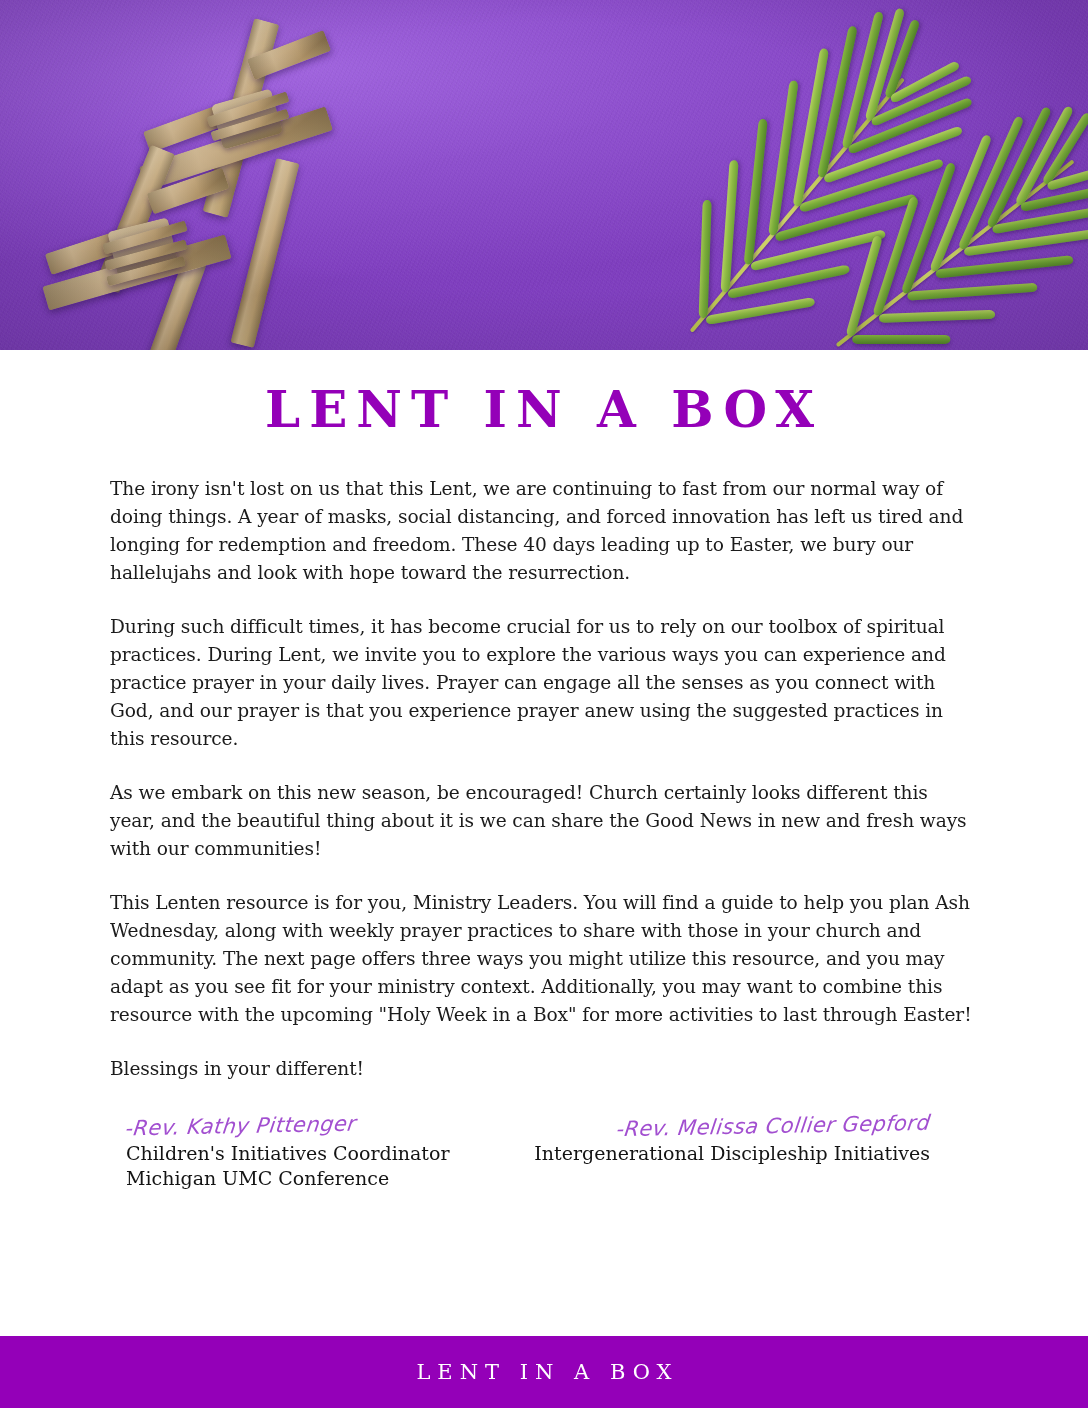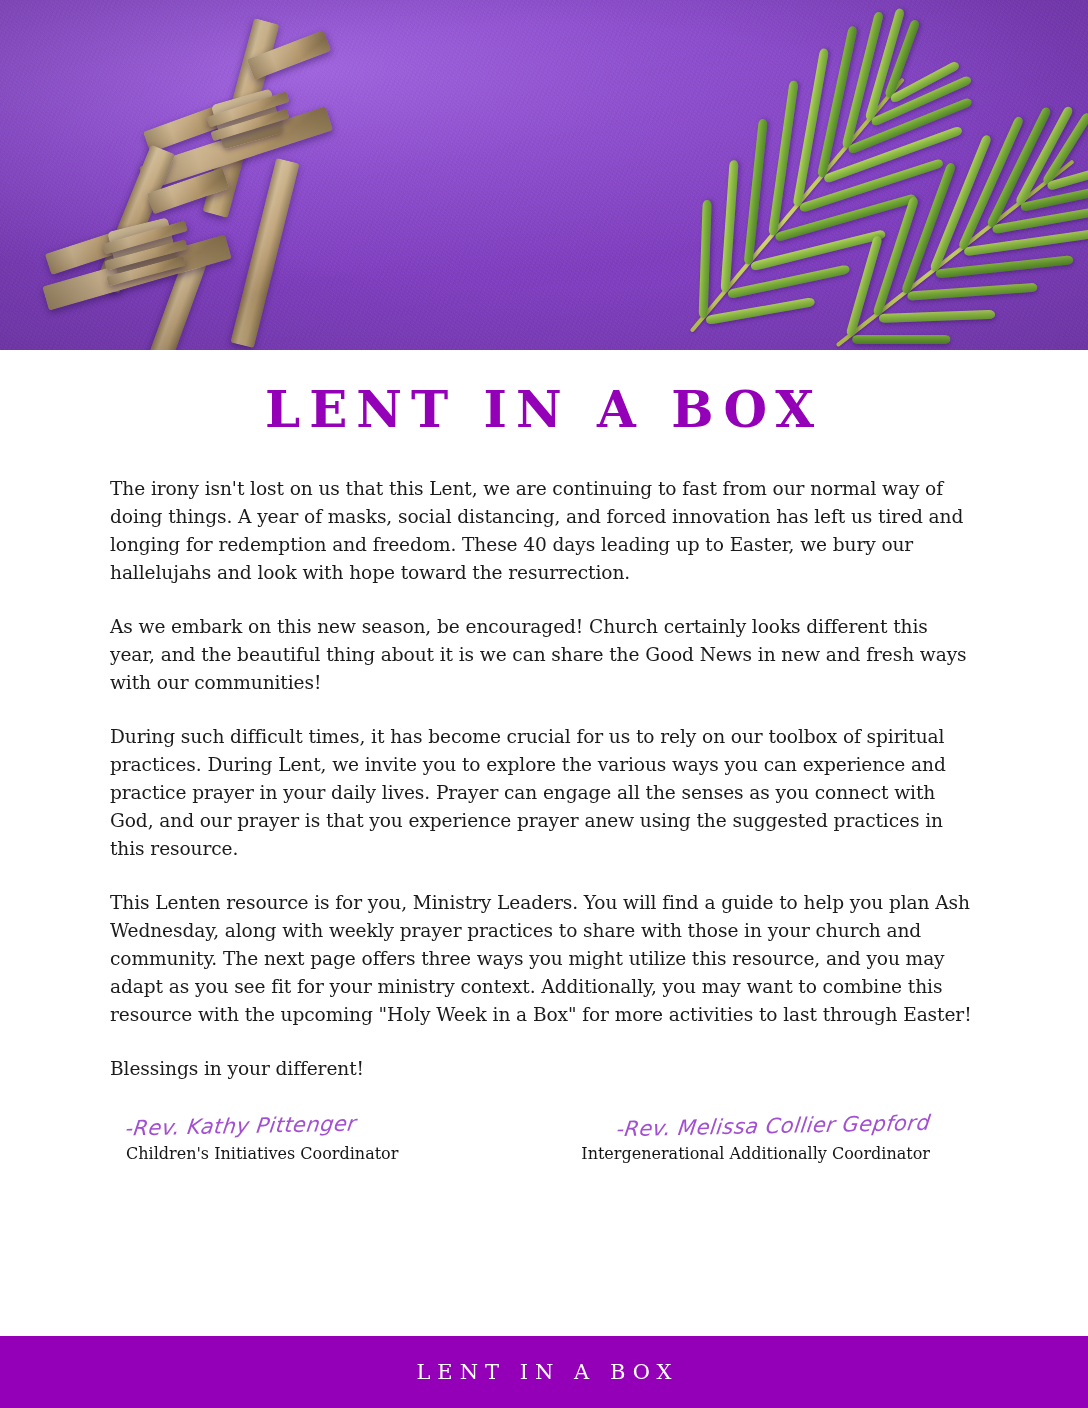--- a/index.html
+++ b/index.html
@@ -149,21 +149,21 @@
     color: #a24fd0;
     letter-spacing: .4px;
     transform: skewX(-9deg) rotate(-1.2deg);
     display: inline-block;
     white-space: nowrap;
     line-height: 1.1;
     margin-bottom: 3px;
   }
   .sig-role, .sig-org {
     font-family: "DejaVu Serif", "Liberation Serif", serif;
-    font-size: 16px;
+    font-size: 19px;
     line-height: 25px;
     color: #141414;
     white-space: nowrap;
   }
 
   
   .footer {
     position: absolute;
     left: 0;
     bottom: 0;
@@ -259,33 +259,34 @@
 
   <div class="hero-vig"></div>
 </div>
 
 <div class="sheet">
 
   <h1 class="title">LENT IN A BOX</h1>
 
   <div class="letter">
     <p class="para">The irony isn't lost on us that this Lent, we are continuing to fast from our normal way of doing things. A year of masks, social distancing, and forced innovation has left us tired and longing for redemption and freedom. These 40 days leading up to Easter, we bury our hallelujahs and look with hope toward the resurrection.</p>
+    <p class="para">During such difficult times, it has become crucial for us to rely on our toolbox of spiritual practices. During Lent, we invite you to explore the various ways you can experience and practice prayer in your daily lives. Prayer can engage all the senses as you connect with God, and our prayer is that you experience prayer anew using the suggested practices in this resource.</p>
     <p class="para">As we embark on this new season, be encouraged! Church certainly looks different this year, and the beautiful thing about it is we can share the Good News in new and fresh ways with our communities!</p>
-    <p class="para">During such difficult times, it has become crucial for us to rely on our toolbox of spiritual practices. During Lent, we invite you to explore the various ways you can experience and practice prayer in your daily lives. Prayer can engage all the senses as you connect with God, and our prayer is that you experience prayer anew using the suggested practices in this resource.</p>
     <p class="para">This Lenten resource is for you, Ministry Leaders. You will find a guide to help you plan Ash Wednesday, along with weekly prayer practices to share with those in your church and community. The next page offers three ways you might utilize this resource, and you may adapt as you see fit for your ministry context. Additionally, you may want to combine this resource with the upcoming "Holy Week in a Box" for more activities to last through Easter!</p>
     <p class="para">Blessings in your different!</p>
   </div>
 
   <div class="sigs">
     <div class="sig-col left">
       <div class="sig-name">-Rev. Kathy Pittenger</div>
       <div class="sig-role">Children's Initiatives Coordinator</div>
+      <div class="sig-org">Michigan UMC Conference</div>
     </div>
     <div class="sig-col right">
       <div class="sig-name">-Rev. Melissa Collier Gepford</div>
-      <div class="sig-role">Intergenerational Additionally Coordinator</div>
+      <div class="sig-role">Intergenerational Discipleship Initiatives</div>
     </div>
   </div>
 </div>
 
 <div class="footer">
   <div class="footer-text">LENT IN A BOX</div>
 </div>
 
 </body></html>

